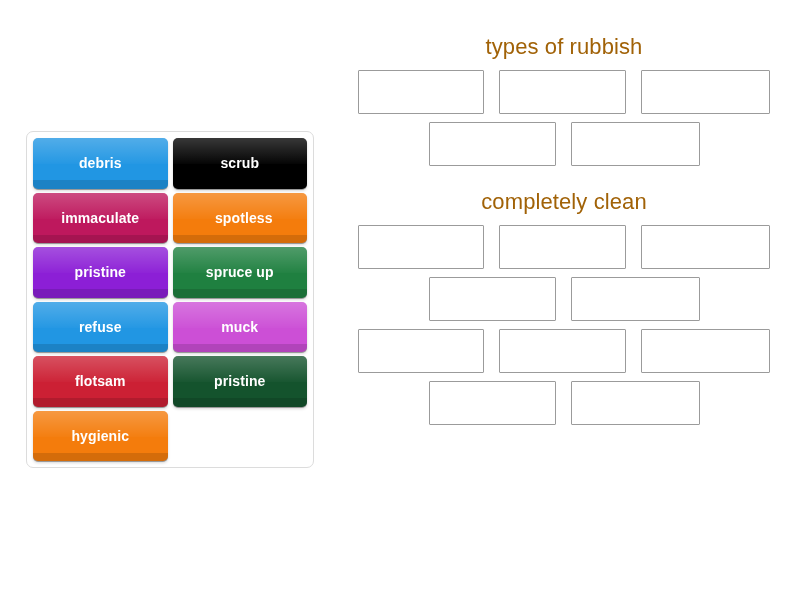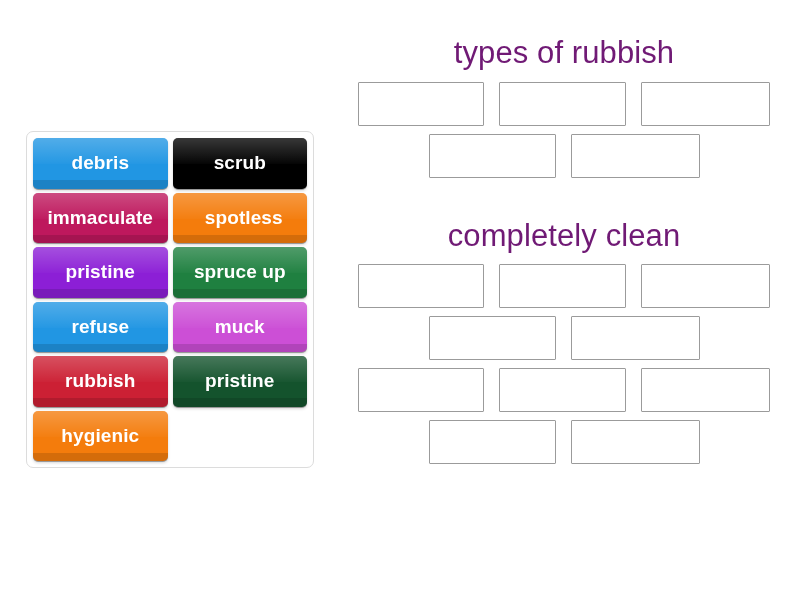--- a/index.html
+++ b/index.html
@@ -37,21 +37,21 @@
     width: 100%;
     height: 100%;
   }
   .tile {
     position: relative;
     border-radius: 5px;
     display: flex;
     align-items: center;
     justify-content: center;
     color: #ffffff;
-    font-size: 19px;
+    font-size: 14px;
     font-weight: bold;
     letter-spacing: 0.1px;
     text-align: center;
     cursor: move;
     user-select: none;
     overflow: hidden;
     box-shadow: 0 1px 0 rgba(0,0,0,0.30), 0 2px 3px rgba(0,0,0,0.16);
   }
   .tile::before {
     content: "";
@@ -80,23 +80,23 @@
   #categories {
     position: absolute;
     left: 340px;
     top: 20px;
     width: 448px;
   }
   .category {
     margin-bottom: 6px;
   }
   .category-title {
-    font-size: 31px;
+    font-size: 22px;
     font-weight: normal;
-    color: #701a75;
+    color: #a16207;
     text-align: center;
     line-height: 1.28;
     margin: 0 0 9px 0;
     letter-spacing: 0.1px;
   }
   .slot-row {
     display: flex;
     justify-content: center;
     gap: 15px;
     margin-bottom: 8px;
@@ -108,21 +108,21 @@
     border: 1px solid #9b9b9b;
     border-radius: 1px;
   }
   .slot.w-a { width: 126px; }
   .slot.w-b { width: 127px; }
   .slot.w-c { width: 129px; }
   .slot.w-d { width: 127px; }
   .slot.w-e { width: 129px; }
 
   .cat-0 .category-title { margin-top: 13px; }
-  .cat-1 .category-title { margin-top: 38px; }
+  .cat-1 .category-title { margin-top: 22px; }
   .cat-2 .category-title { margin-top: 21px; }
 </style>
 </head>
 <body>
 
 <div id="tile-panel">
   <div id="tile-grid">
       <div class="tile" style="background: rgb(33, 150, 227);">
         <span class="tile-label">debris</span>
       </div>
@@ -141,21 +141,21 @@
       <div class="tile" style="background: rgb(31, 128, 64);">
         <span class="tile-label">spruce up</span>
       </div>
       <div class="tile" style="background: rgb(33, 150, 227);">
         <span class="tile-label">refuse</span>
       </div>
       <div class="tile" style="background: rgb(204, 79, 214);">
         <span class="tile-label">muck</span>
       </div>
       <div class="tile" style="background: rgb(204, 32, 52);">
-        <span class="tile-label">rubbish</span>
+        <span class="tile-label">flotsam</span>
       </div>
       <div class="tile" style="background: #14532d;">
         <span class="tile-label">pristine</span>
       </div>
       <div class="tile" style="background: rgb(244, 124, 12);">
         <span class="tile-label">hygienic</span>
       </div>
     </div>
 </div>
 

